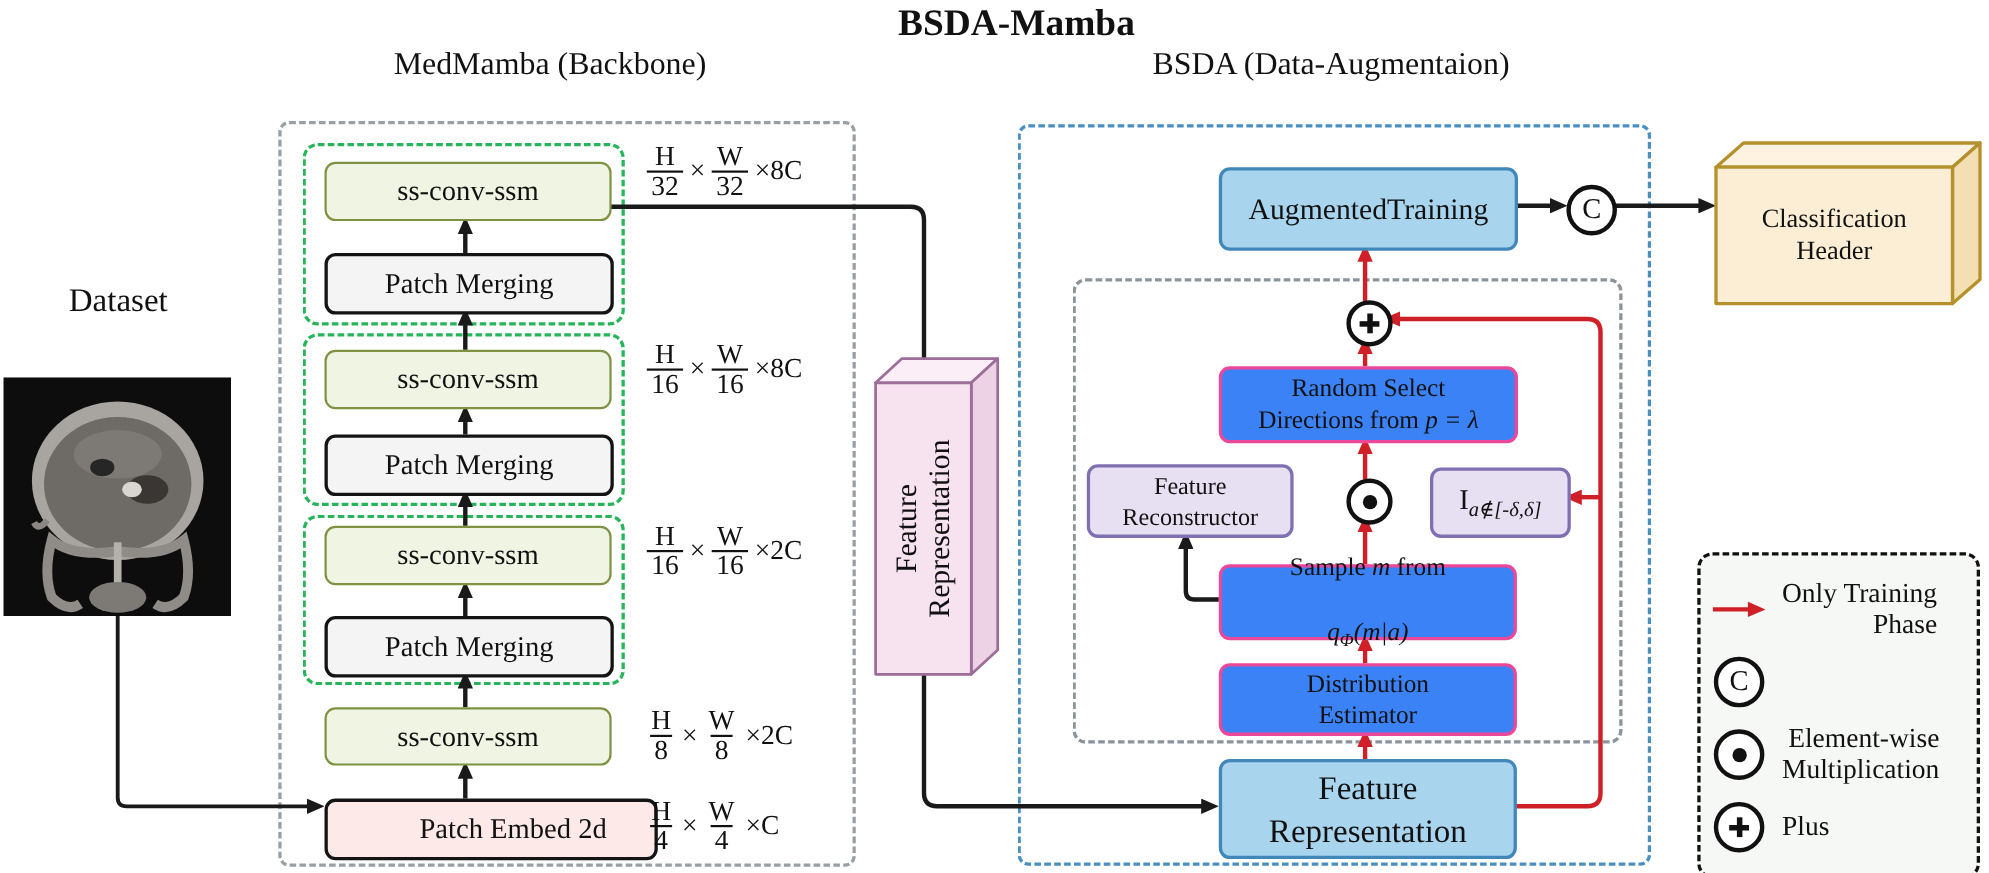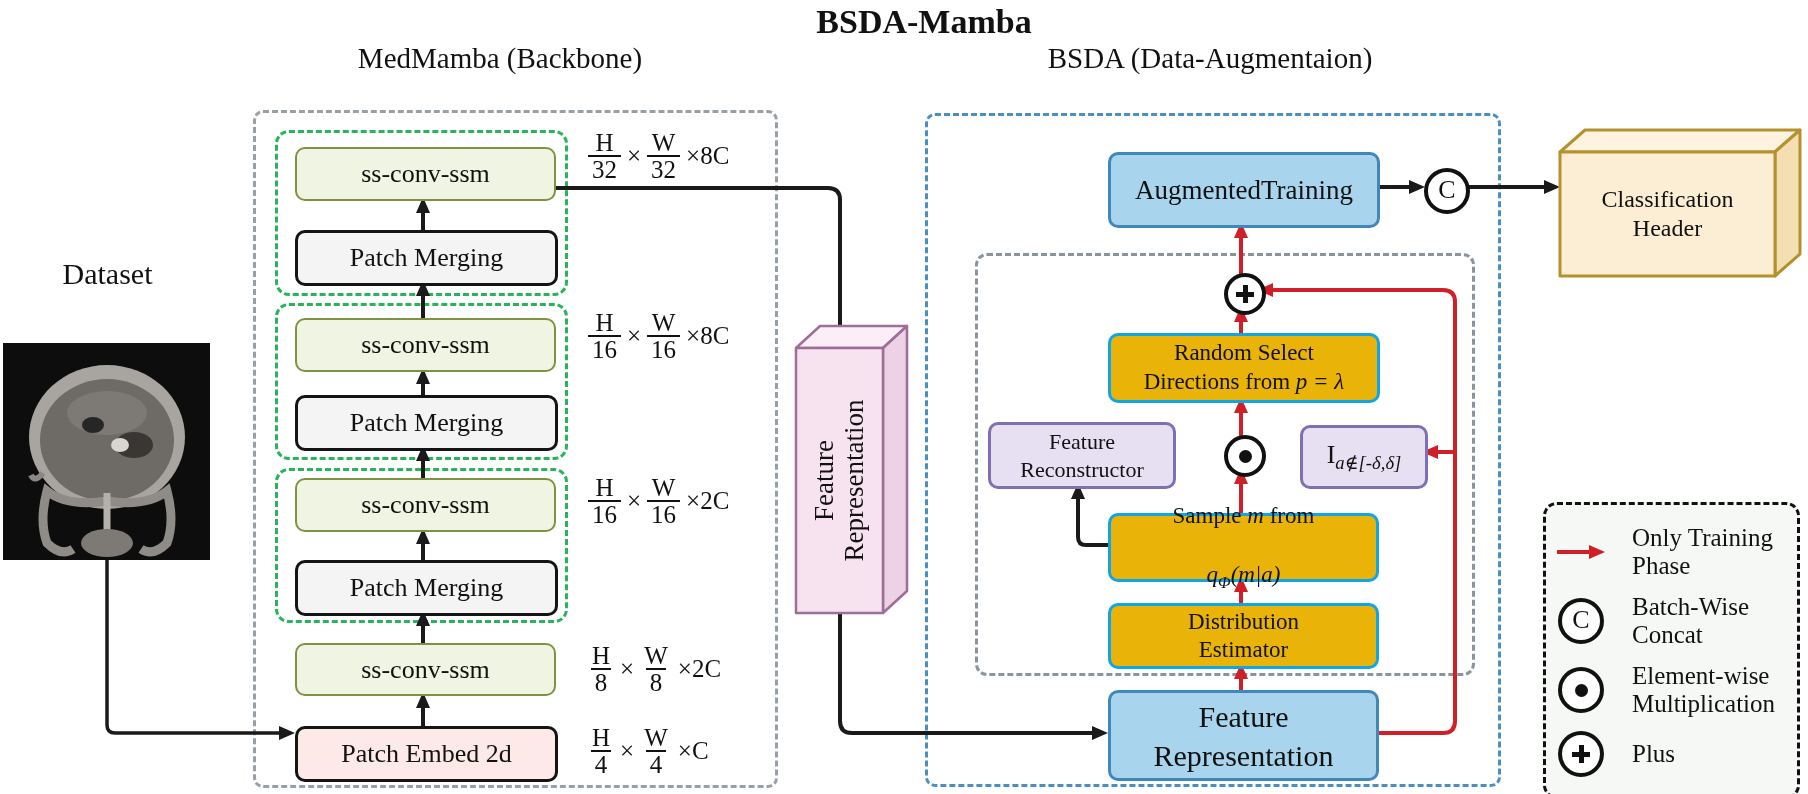--- a/index.html
+++ b/index.html
@@ -15,43 +15,43 @@
   .gray-inner{border:3px dashed #8b949b;border-radius:12px;}
   .legendbox{border:3.5px dashed #111;border-radius:14px;background:#f6f8f6;}
   
   .t-main{font-size:34px;font-weight:700;z-index:3;}
   .t-sub{font-size:29px;z-index:3;}
   
   .blk{position:absolute;display:flex;align-items:center;justify-content:center;text-align:center;
        border-radius:10px;z-index:3;line-height:1.15;}
   .ss{background:#eff4e3;border:2.5px solid #7f9243;font-size:26px;}
   .pm{background:#f4f4f4;border:3px solid #141414;font-size:26px;}
-  .pe{background:#fdeae8;border:3px solid #141414;font-size:26px;}
-  .bsda-gray{background:#eab308;border:3px solid #0ea5e9;font-size:23px;}
+  .pe{background:#fdeae8;border:3px solid #141414;font-size:26px;padding-left:40px;}
+  .bsda-gray{background:#3b82f6;border:3px solid #ec4899;font-size:23px;}
   .bsda-blue{background:#a9d4ee;border:3px solid #4187ba;}
   .bsda-purple{background:#e7e0f2;border:3px solid #8070b2;}
   
   .dim{position:absolute;display:flex;align-items:center;justify-content:flex-start;gap:6px;
        font-size:25px;z-index:3;}
   .frac{display:inline-flex;flex-direction:column;align-items:center;line-height:1.02;}
   .frac .den{border-top:2px solid #111;padding:0 4px;}
   .frac .num{padding:0 4px;}
   
   .opcircle{position:absolute;background:#fff;border:4px solid #111;border-radius:50%;
             display:flex;align-items:center;justify-content:center;z-index:4;}
   .plusbar-h{width:18px;height:5px;background:#111;position:absolute;}
   .plusbar-v{width:5px;height:18px;background:#111;position:absolute;}
   .dot{width:13px;height:13px;border-radius:50%;background:#111;}
   .cglyph{font-size:26px;line-height:1;transform:translateY(-1px);}
   
   .rotwrap{position:absolute;z-index:4;}
   .rot{position:absolute;display:flex;flex-direction:column;align-items:center;justify-content:center;
        transform:rotate(-90deg);font-size:27px;line-height:1.1;text-align:center;}
   
-  .legend-row{display:flex;align-items:center;gap:26px;padding:0 0 0 10px;}
+  .legend-row{display:flex;align-items:center;gap:14px;padding:0 0 0 10px;text-align:right;}
   .legend-icon{width:50px;display:flex;align-items:center;justify-content:center;flex:0 0 50px;}
   .legend-text{font-size:25px;line-height:1.12;}
   .legend-text span{display:block;}
   .legend-text span:empty{display:none;}
   .lg-circle{width:38px;height:38px;background:#fff;border:4px solid #111;border-radius:50%;
              display:flex;align-items:center;justify-content:center;position:relative;}
   svg.conn{position:absolute;left:0;top:0;z-index:2;}
   .shape3d{position:absolute;z-index:3;}
   .box3dtext{position:absolute;z-index:4;display:flex;flex-direction:column;align-items:center;
              justify-content:center;text-align:center;line-height:1.2;}
@@ -272,24 +272,20 @@
           <span>Only Training</span>
           <span>Phase</span>
         </span>
     </div>
     <div class="legend-row">
       <span class="legend-icon">
         <span class="lg-circle">
             <span class="cglyph">C</span>
           </span>
       </span>
-      <span class="legend-text">
-          <span>Batch-Wise</span>
-          <span>Concat</span>
-        </span>
     </div>
     <div class="legend-row">
       <span class="legend-icon">
         <span class="lg-circle">
             <span class="dot"></span>
           </span>
       </span>
       <span class="legend-text">
           <span>Element-wise</span>
           <span>Multiplication</span>

